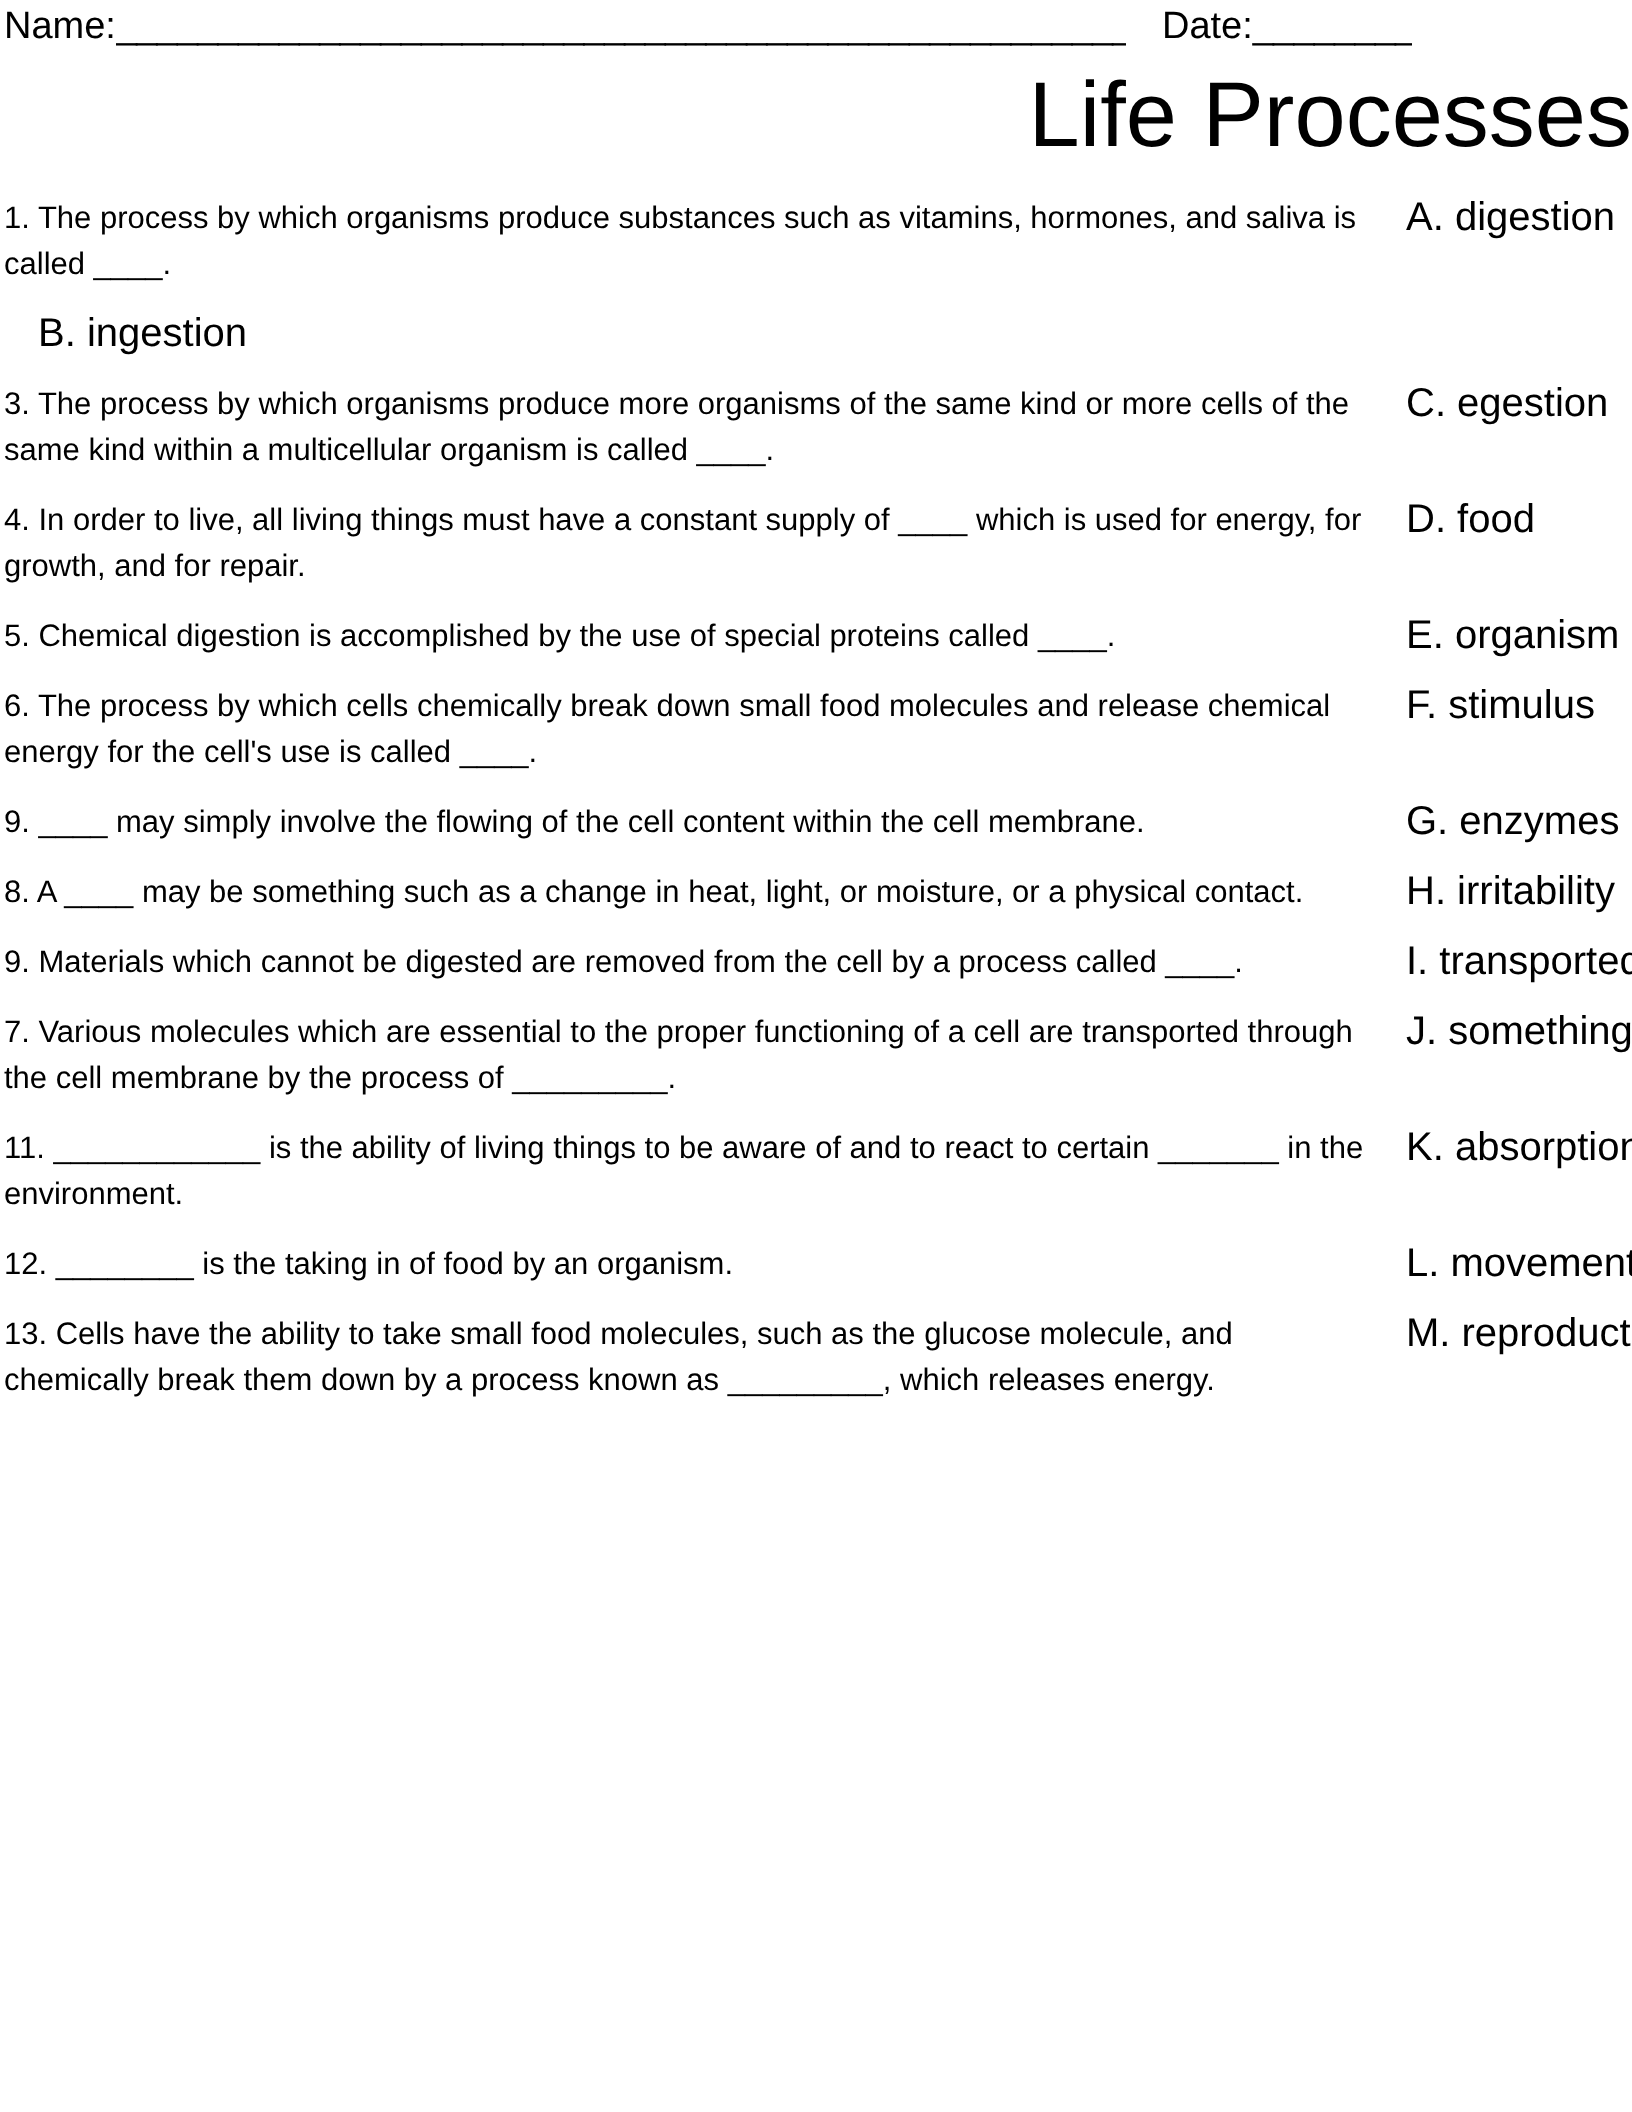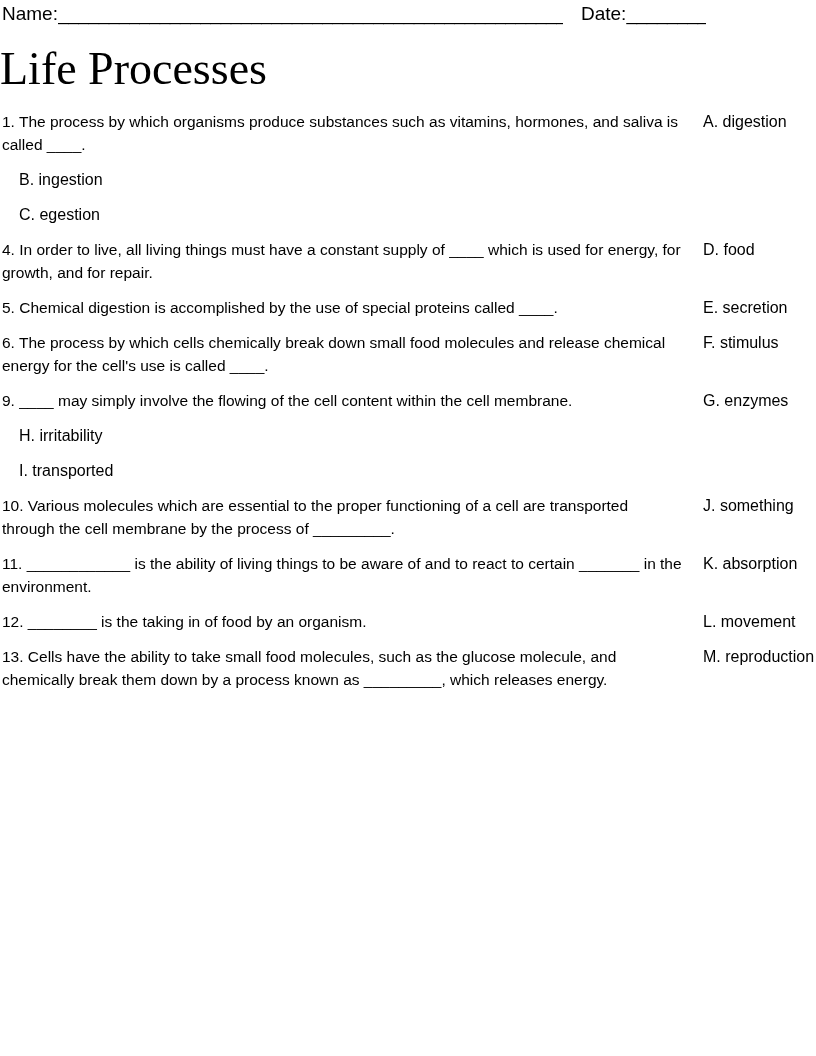--- a/index.html
+++ b/index.html
@@ -55,28 +55,27 @@
     align-items: baseline;
     flex: 0 0 auto;
     text-align: right;
   }
   .date-block .nd-rule {
     width: 80px;
   }
 
   
   .title {
-    text-align: left;
+    text-align: right;
     font-size: 46px;
     line-height: 54px;
     font-weight: normal;
-    margin: 16px 0 14px 0;
+    margin: 4px 0 14px 0;
     padding: 0;
     letter-spacing: 0px;
-    font-family: Liberation Serif, serif;
   }
 
   
   .qa-list {
     padding: 0 0 0 2px;
   }
   .qa-row {
     display: flex;
     align-items: flex-start;
     margin-bottom: 12px;
@@ -85,21 +84,21 @@
     width: 684px;
     flex: 0 0 684px;
     font-size: 15.5px;
     line-height: 23px;
     text-align: left;
     padding-right: 4px;
     box-sizing: border-box;
   }
   .a-cell {
     flex: 1 1 auto;
-    font-size: 16px;
+    font-size: 20px;
     line-height: 23px;
     white-space: nowrap;
     padding-left: 17px;
     box-sizing: border-box;
   }
 </style>
 </head>
 <body>
 
 <div class="page">
@@ -123,53 +122,56 @@
     <div class="qa-row">
       <div class="q-cell">1. The process by which organisms produce substances such as vitamins, hormones, and saliva is called ____.</div>
       <div class="a-cell">A. digestion</div>
     </div>
 
     <div class="qa-row">
       <div class="a-cell">B. ingestion</div>
     </div>
 
     <div class="qa-row">
+      <div class="q-cell">3. The process by which organisms produce more organisms of the same kind or more cells of the same kind within a multicellular organism is called ____.</div>
       <div class="a-cell">C. egestion</div>
     </div>
 
     <div class="qa-row">
       <div class="q-cell">4. In order to live, all living things must have a constant supply of ____ which is used for energy, for growth, and for repair.</div>
       <div class="a-cell">D. food</div>
     </div>
 
     <div class="qa-row">
       <div class="q-cell">5. Chemical digestion is accomplished by the use of special proteins called ____.</div>
-      <div class="a-cell">E. secretion</div>
+      <div class="a-cell">E. organism</div>
     </div>
 
     <div class="qa-row">
       <div class="q-cell">6. The process by which cells chemically break down small food molecules and release chemical energy for the cell's use is called ____.</div>
       <div class="a-cell">F. stimulus</div>
     </div>
 
     <div class="qa-row">
       <div class="q-cell">9. ____ may simply involve the flowing of the cell content within the cell membrane.</div>
       <div class="a-cell">G. enzymes</div>
     </div>
 
     <div class="qa-row">
+      <div class="q-cell">8. A ____ may be something such as a change in heat, light, or moisture, or a physical contact.</div>
       <div class="a-cell">H. irritability</div>
     </div>
 
     <div class="qa-row">
+      <div class="q-cell">9. Materials which cannot be digested are removed from the cell by a process called ____.</div>
       <div class="a-cell">I. transported</div>
     </div>
 
     <div class="qa-row">
-      <div class="q-cell">10. Various molecules which are essential to the proper functioning of a cell are transported through the cell membrane by the process of _________.</div>
+      <div class="q-cell">7. Various molecules which are essential to the proper functioning of a cell are transported through the cell membrane by the process of _________.</div>
       <div class="a-cell">J. something</div>
     </div>
 
     <div class="qa-row">
       <div class="q-cell">11. ____________ is the ability of living things to be aware of and to react to certain _______ in the environment.</div>
       <div class="a-cell">K. absorption</div>
     </div>
 
     <div class="qa-row">
       <div class="q-cell">12. ________ is the taking in of food by an organism.</div>

